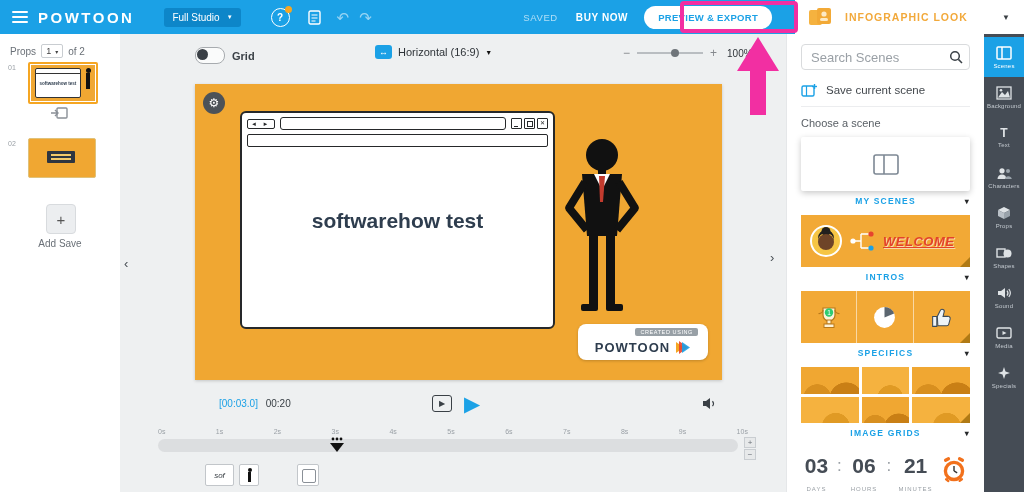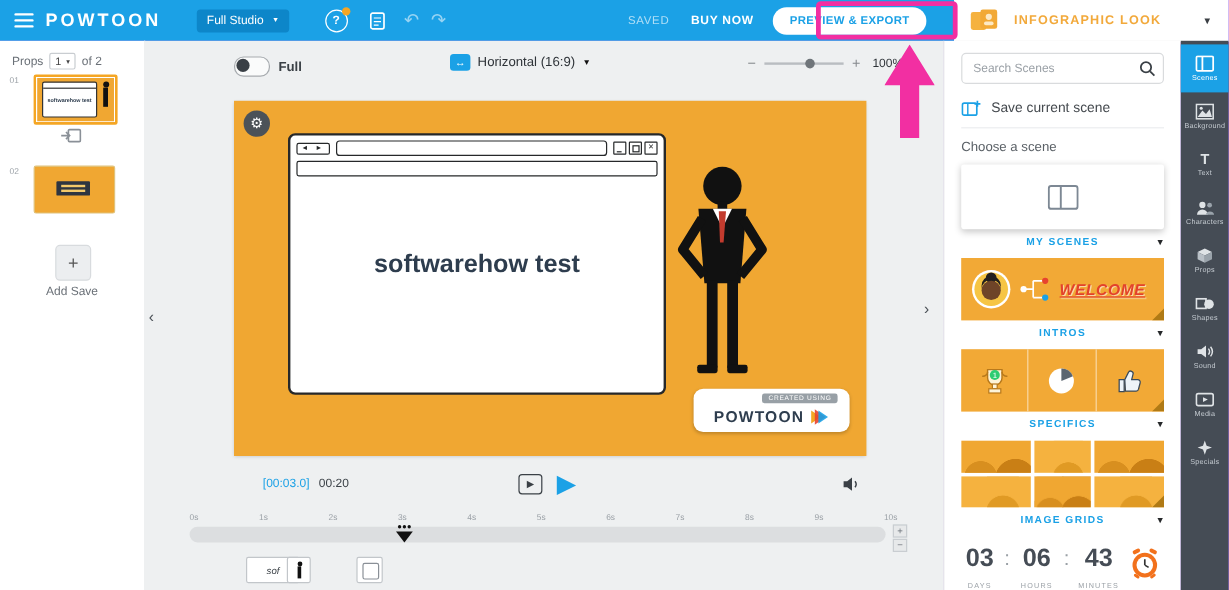--- a/index.html
+++ b/index.html
@@ -105,31 +105,31 @@
   .play-btn{font-size:21px;color:#1BA1E6;line-height:1;cursor:pointer;}
   .volume-btn{position:absolute;right:4px;top:4px;cursor:pointer;}
 
   
   .ruler{position:absolute;left:38px;top:394px;width:590px;display:flex;justify-content:space-between;font-size:7px;color:#9aa0a6;}
   .tl-track{position:absolute;left:38px;top:405px;width:580px;height:13px;background:#dcdee0;border-radius:7px;cursor:pointer;}
   .scrubber{position:absolute;left:170px;top:-3px;cursor:ew-resize;}
   .tl-zoom{position:absolute;left:624px;top:403px;display:flex;flex-direction:column;gap:1px;}
   .tl-zbtn{width:12px;height:11px;background:#e7e9ea;border:1px solid #c9cdd1;font-size:8px;color:#6a7077;display:flex;align-items:center;justify-content:center;cursor:pointer;box-sizing:border-box;}
   .chip{position:absolute;top:430px;background:#fff;border:1px solid #c2c6ca;border-radius:2px;height:22px;box-sizing:border-box;cursor:pointer;}
-  .chip-sof{left:85px;width:45px;font-size:8px;color:#3a4046;display:flex;align-items:center;justify-content:center;font-style:italic;}
+  .chip-sof{left:85px;width:29px;font-size:8px;color:#3a4046;display:flex;align-items:center;justify-content:center;font-style:italic;}
   .chip-person{left:119px;width:20px;}
   .chip-person i{position:absolute;left:8px;top:7px;width:3px;height:10px;background:#111;}
   .chip-person i:before{content:"";position:absolute;top:-4px;left:-0.5px;width:4px;height:4px;background:#111;border-radius:50%;}
   .chip-clip{left:177px;width:22px;}
   .chip-clip i{position:absolute;left:4px;top:4px;width:12px;height:12px;border:1.5px solid #8a9097;border-radius:2px;}
 
   
   .scenes-panel{position:absolute;left:786px;top:34px;width:198px;height:458px;background:#fff;border-left:1px solid #e5e7e9;box-sizing:border-box;padding:10px 14px 0;}
   .search-wrap{position:relative;}
-  .search-input{width:100%;height:26px;border:1px solid #d9dbdd;border-radius:4px;box-sizing:border-box;padding:0 26px 0 9px;font-size:10px;color:#3a4046;font-family:inherit;outline:none;}
+  .search-input{width:100%;height:26px;border:1px solid #d9dbdd;border-radius:4px;box-sizing:border-box;padding:0 26px 0 9px;font-size:13px;color:#3a4046;font-family:inherit;outline:none;}
   .search-input::placeholder{color:#9aa0a6;}
   .search-icon{position:absolute;right:7px;top:6px;cursor:pointer;}
   .save-row{display:flex;align-items:center;gap:8px;height:32px;border-bottom:1px solid #ecedef;cursor:pointer;margin-top:4px;}
   .save-label{font-size:11.5px;color:#44494e;}
   .choose-label{margin-top:10px;font-size:11px;color:#5a6066;}
   .myscenes-card{margin-top:8px;height:54px;background:#fff;box-shadow:0 2px 6px rgba(0,0,0,.22);border-radius:2px;display:flex;align-items:center;justify-content:center;cursor:pointer;}
   .sec-label{position:relative;height:15px;margin-top:5px;text-align:center;font-size:8.5px;font-weight:bold;letter-spacing:1.2px;color:#1BA1E6;}
   .sec-caret{position:absolute;right:0;top:1px;font-size:8px;color:#26282a;cursor:pointer;}
   .banner{position:relative;height:52px;background:#F2A936;margin-top:4px;cursor:pointer;overflow:hidden;}
   .banner:after{content:"";position:absolute;right:0;bottom:0;border-style:solid;border-width:0 0 10px 10px;border-color:transparent transparent #b07a15 transparent;}
@@ -247,21 +247,21 @@
   </aside>
 
   <main class="main">
     <span class="collapse-handle">‹</span>
     <span class="expand-handle">›</span>
 
     <div class="grid-row">
       <div class="toggle">
           <i></i>
         </div>
-      <span class="grid-label">Full</span>
+      <span class="grid-label">Grid</span>
     </div>
     <div class="orient">
       <span class="orient-icon">↔</span>
       <span class="orient-label">Horizontal (16:9)</span>
       <span class="orient-caret">▼</span>
     </div>
     <div class="zoom-ctrl">
       <span class="zoom-sign">−</span>
       <span class="zoom-slider">
           <i></i>
@@ -478,21 +478,21 @@
         <span class="t-num">03</span>
         <span class="t-lab">DAYS</span>
       </span>
       <span class="t-sep">:</span>
       <span class="t-unit">
         <span class="t-num">06</span>
         <span class="t-lab">HOURS</span>
       </span>
       <span class="t-sep">:</span>
       <span class="t-unit">
-        <span class="t-num">43</span>
+        <span class="t-num">21</span>
         <span class="t-lab">MINUTES</span>
       </span>
       <span class="t-clock">
         <svg width="28" height="30" viewBox="0 0 30 30">
           <rect x="4" y="2" width="7" height="3.5" rx="1.7" fill="#F2711C" transform="rotate(-28 7.5 3.7)"></rect>
           <rect x="19" y="2" width="7" height="3.5" rx="1.7" fill="#F2711C" transform="rotate(28 22.5 3.7)"></rect>
           <rect x="5" y="24.5" width="5.5" height="2.6" rx="1.3" fill="#F2711C" transform="rotate(35 7.7 25.8)"></rect>
           <rect x="19.5" y="24.5" width="5.5" height="2.6" rx="1.3" fill="#F2711C" transform="rotate(-35 22.2 25.8)"></rect>
           <circle cx="15" cy="16" r="11" fill="#F2711C"></circle>
           <circle cx="15" cy="16" r="7.4" fill="#fff"></circle>

